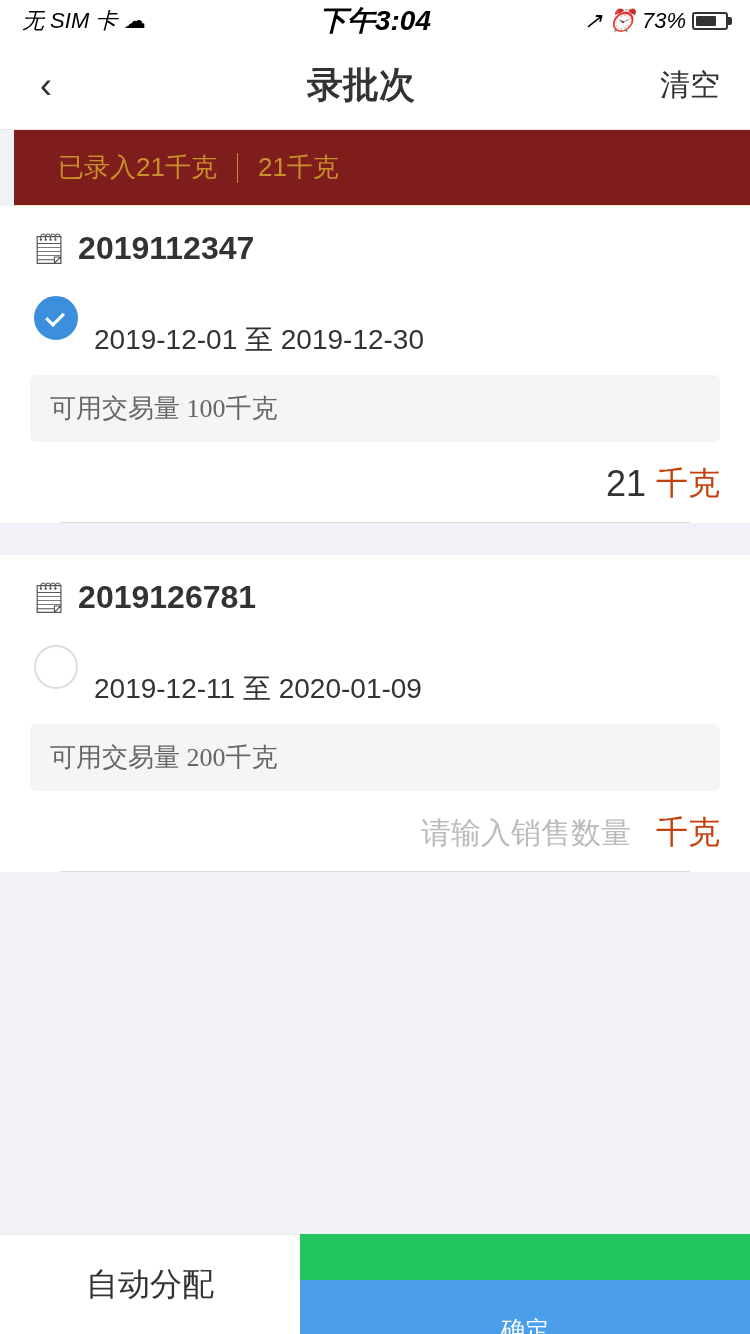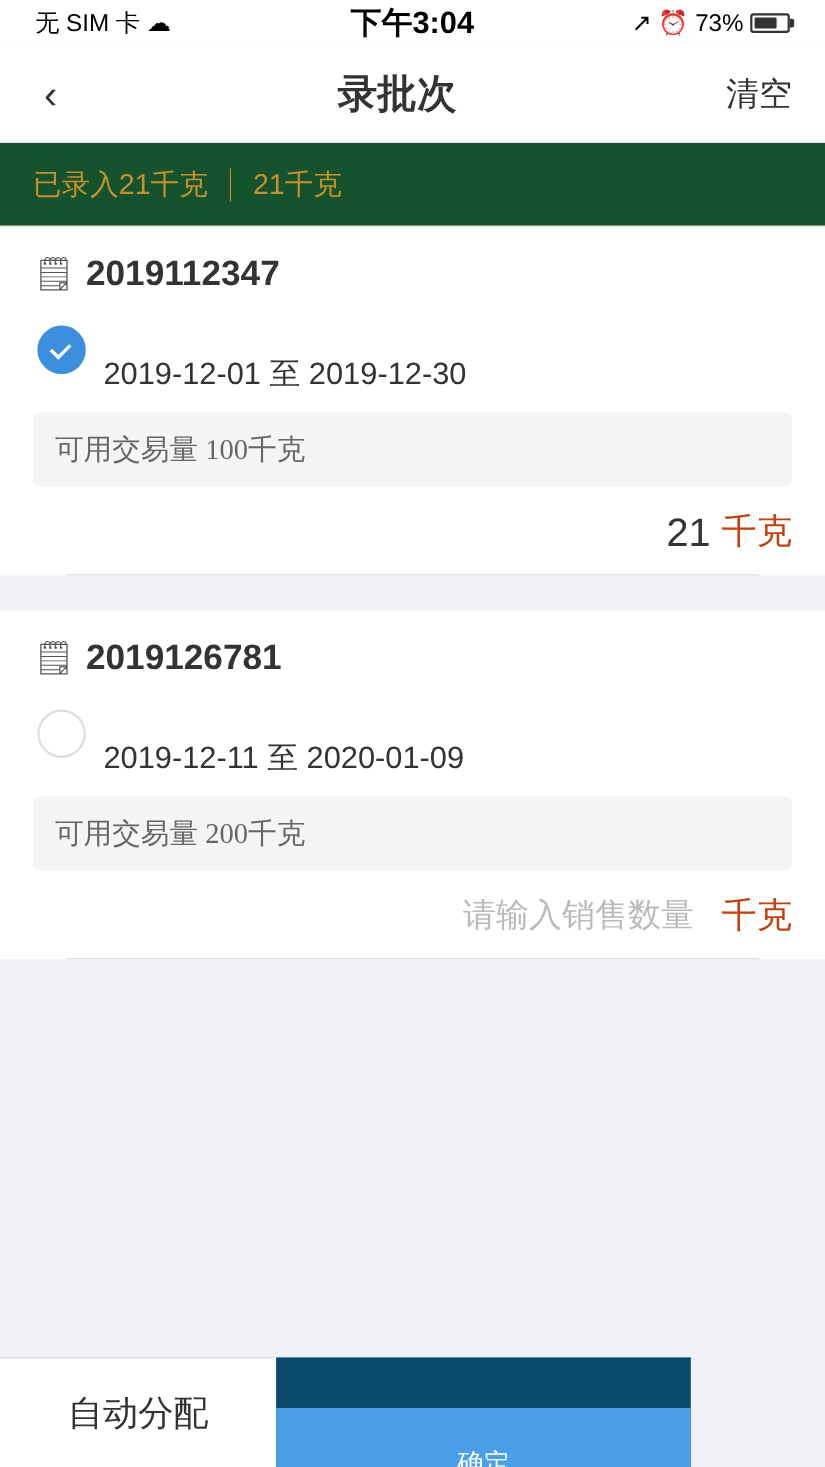--- a/index.html
+++ b/index.html
@@ -13,23 +13,24 @@
       overflow-x: hidden;
     }
 
     
     .status-bar {
       height: 42px;
       background: #fff;
       display: flex;
       align-items: center;
       justify-content: space-between;
-      padding: 0 32px;
+      padding: 0 22px;
       font-size: 22px;
       font-weight: 500;
+      font-style: italic;
     }
     .status-left {
       display: flex;
       align-items: center;
       gap: 8px;
     }
     .status-center {
       font-size: 28px;
       font-weight: 600;
       position: absolute;
@@ -90,26 +91,27 @@
       color: #333;
     }
     .nav-clear {
       font-size: 30px;
       color: #333;
       cursor: pointer;
     }
 
     
     .info-banner {
-      background: #14532d;
-      padding: 20px 30px;
+      background: #7f1d1d;
+      padding: 20px 44px;
       display: flex;
       align-items: center;
       gap: 20px;
       border-bottom: 1px solid #f0e6c0;
+      margin-left: 14px;
     }
     .info-banner-text {
       font-size: 26px;
       color: #c8902a;
     }
     .info-divider {
       width: 1px;
       height: 30px;
       background: #c8902a;
     }
@@ -242,24 +244,24 @@
       background: #f0f2f7;
       flex: 1;
       min-height: 400px;
     }
 
     
     .bottom-bar {
       position: fixed;
       bottom: 0;
       left: 0;
-      width: 628px;
+      width: 750px;
       height: 100px;
       display: flex;
-      background: #0c4a6e;
+      background: #22c55e;
     }
     .btn-auto {
       flex: 1;
       height: 100%;
       background: #fff;
       border: none;
       font-size: 32px;
       color: #333;
       cursor: pointer;
       border-top: 1px solid #e8e8e8;

